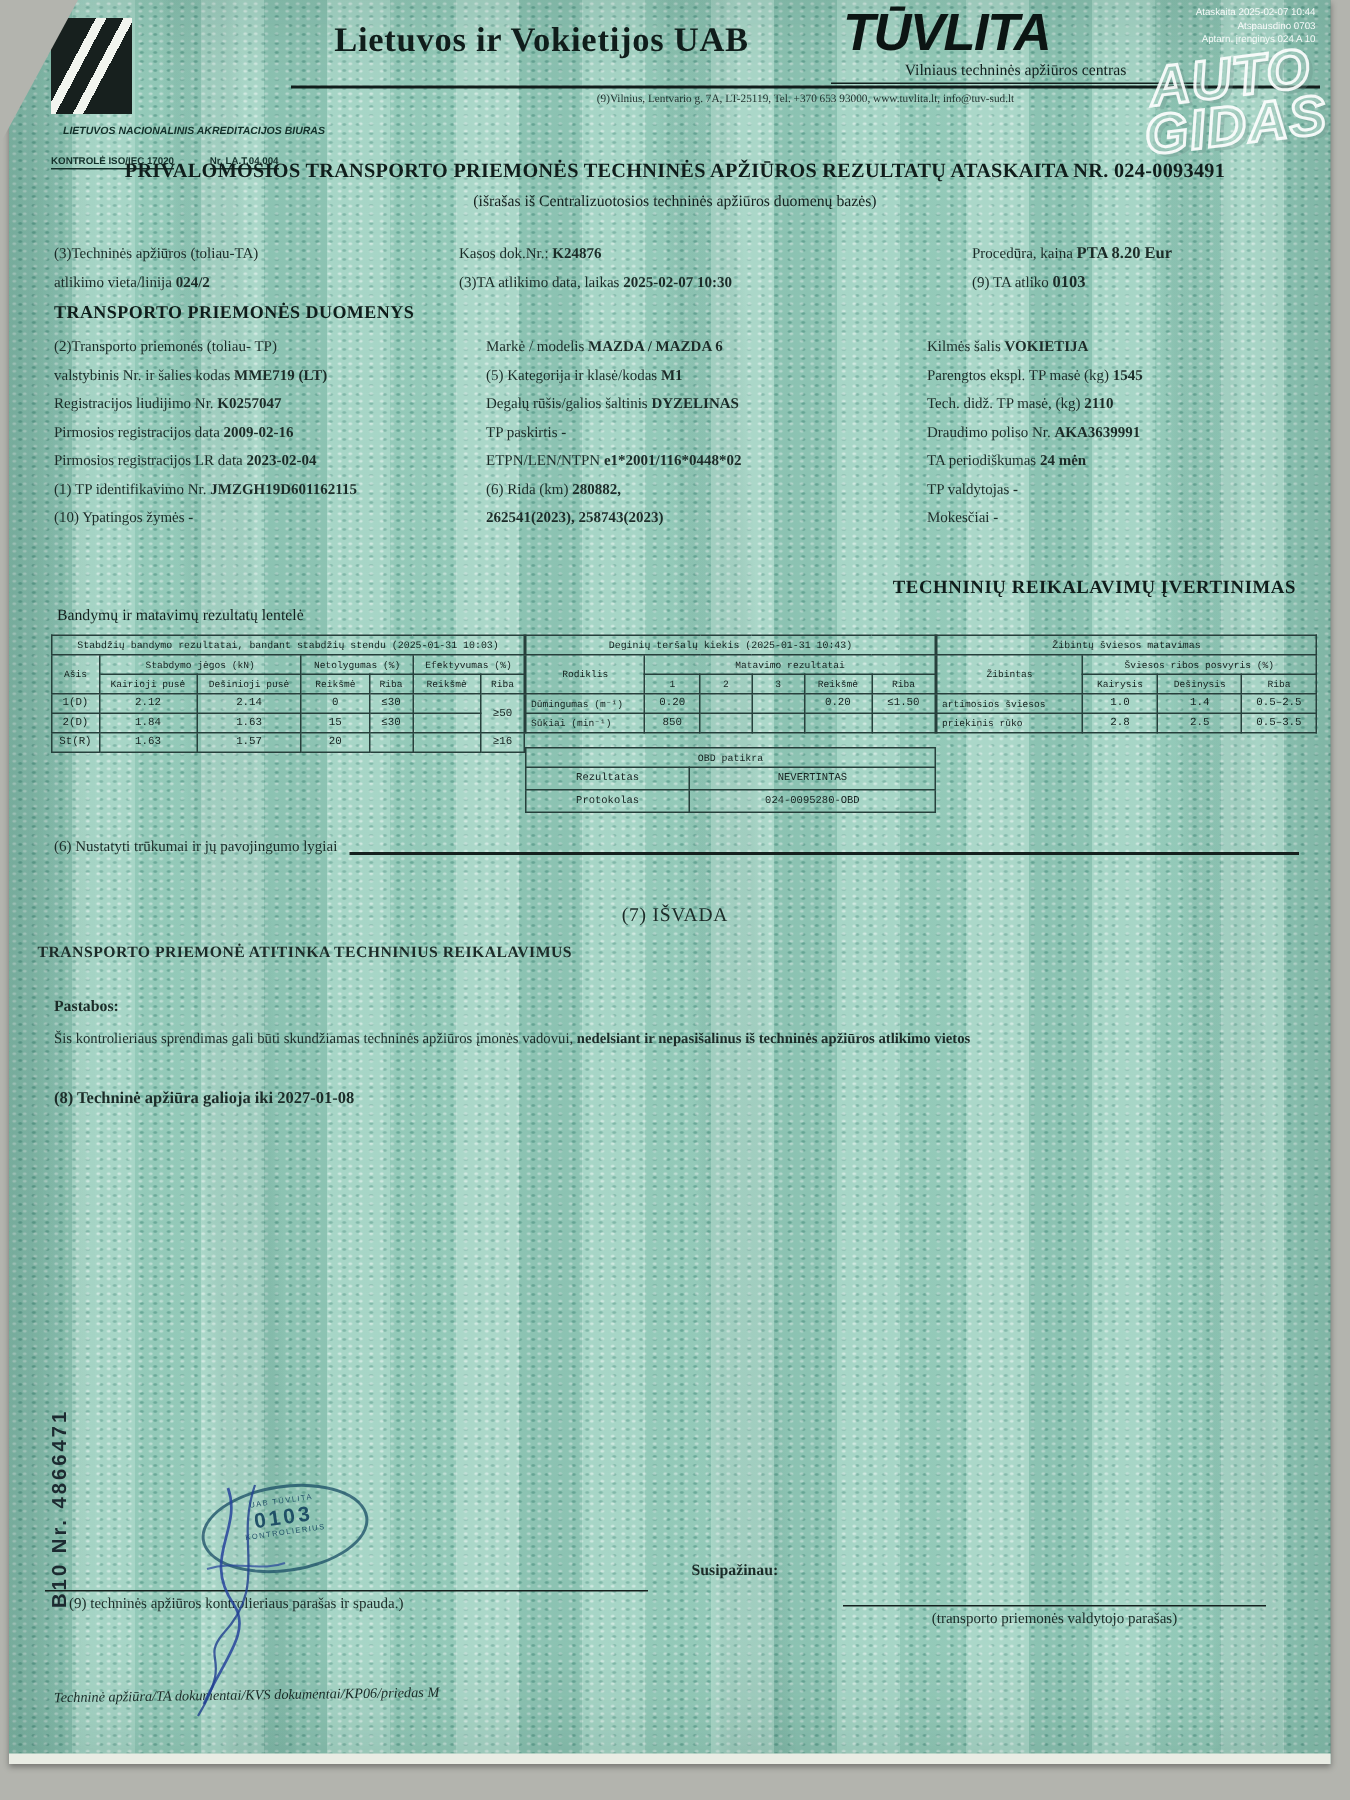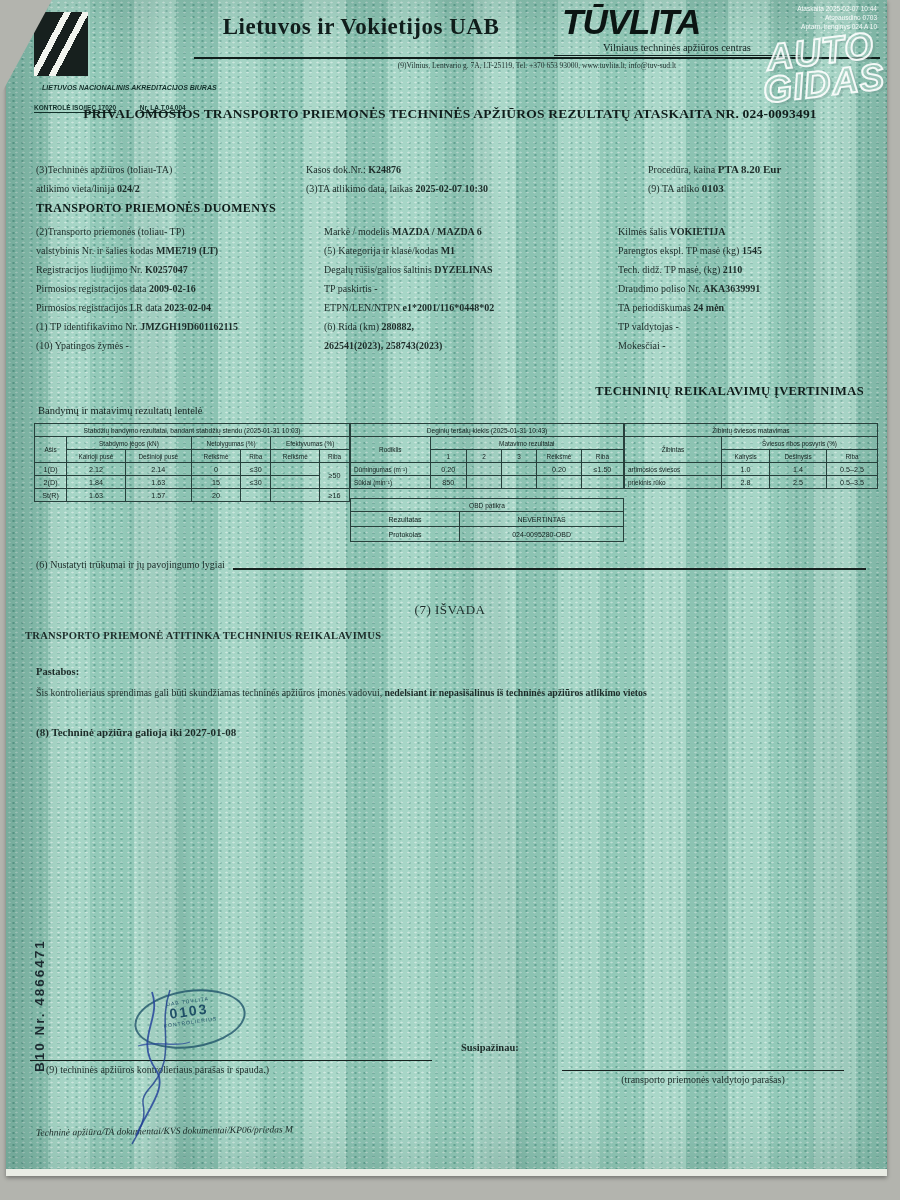--- a/index.html
+++ b/index.html
@@ -91,21 +91,21 @@
   .veh-col2{position:absolute;left:318px;top:222px;width:290px;}
   .veh-col3{position:absolute;left:612px;top:222px;width:270px;}
 
   .sec2-title{position:absolute;left:30px;top:384px;width:828px;text-align:right;
     font-size:12.5px;font-weight:bold;letter-spacing:0.4px;color:#101d1b;}
   .tbl-caption{position:absolute;left:32px;top:405px;font-size:10.5px;color:#15211f;}
 
   
   .tables{position:absolute;left:28px;top:423px;width:844px;display:flex;align-items:flex-start;}
   table{border-collapse:collapse;font-size:6.4px;color:#15211f;
-    font-family:Liberation Sans, sans-serif;}
+    font-family:Liberation Mono, monospace;}
   th,td{border:0.5px solid #27403c;padding:1px 2px;text-align:center;font-weight:normal;height:10px;}
   .t-title{font-size:6.6px;}
   td.num{font-size:7.2px;}
   td.lbl-cell{text-align:left;padding-left:3px;}
   .t-brakes{width:316px;}
   .t-emiss{width:274px;}
   .t-lights{width:254px;}
   .t-obd{position:absolute;left:344px;top:498px;width:274px;}
   .t-obd td{height:12px;font-size:7px;}
 
@@ -167,20 +167,21 @@
         <span class="cert">Nr. LA.T.04.004</span>
       </div>
     </div>
     <div class="company">Lietuvos ir Vokietijos UAB</div>
     <div class="tuv-logo">TŪVLITA</div>
     <div class="tuv-center">Vilniaus techninės apžiūros centras</div>
     <div class="head-rule"></div>
     <div class="address">(9)Vilnius, Lentvario g. 7A, LT-25119, Tel. +370 653 93000, www.tuvlita.lt, info@tuv-sud.lt</div>
 
     <div class="title-main">PRIVALOMOSIOS TRANSPORTO PRIEMONĖS TECHNINĖS APŽIŪROS REZULTATŲ ATASKAITA NR. 024-0093491</div>
+    <div class="title-sub">(išrašas iš Centralizuotosios techninės apžiūros duomenų bazės)</div>
 
     <div class="meta-col1">
         <div class="pair"><span class="lbl">(3)Techninės apžiūros (toliau-TA)  </span><span class="val"></span></div>
         <div class="pair"><span class="lbl">atlikimo vieta/linija  </span><span class="val">024/2</span></div>
       </div>
     <div class="meta-col2">
         <div class="pair"><span class="lbl">Kasos dok.Nr.:  </span><span class="val">K24876</span></div>
         <div class="pair"><span class="lbl">(3)TA atlikimo data, laikas  </span><span class="val">2025-02-07 10:30</span></div>
       </div>
     <div class="meta-col3">

